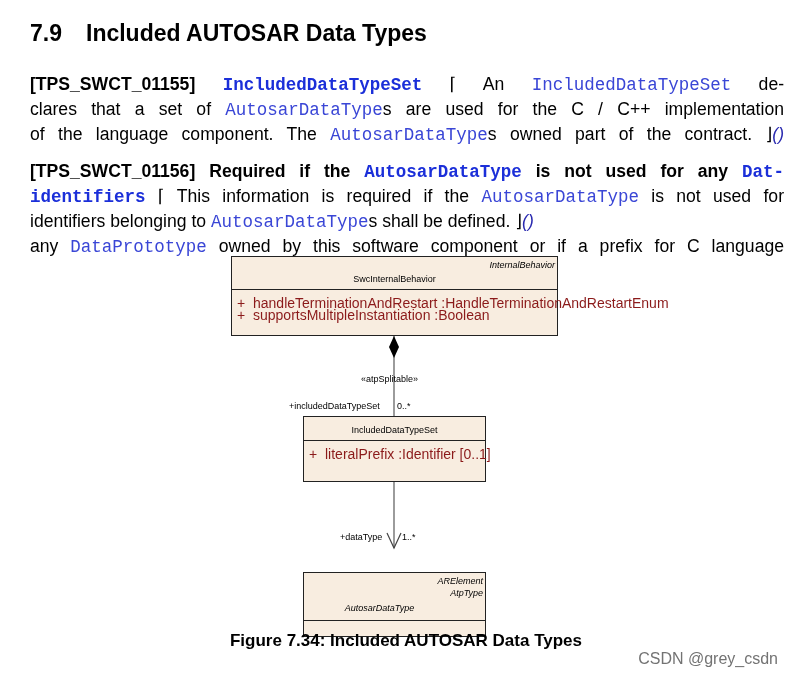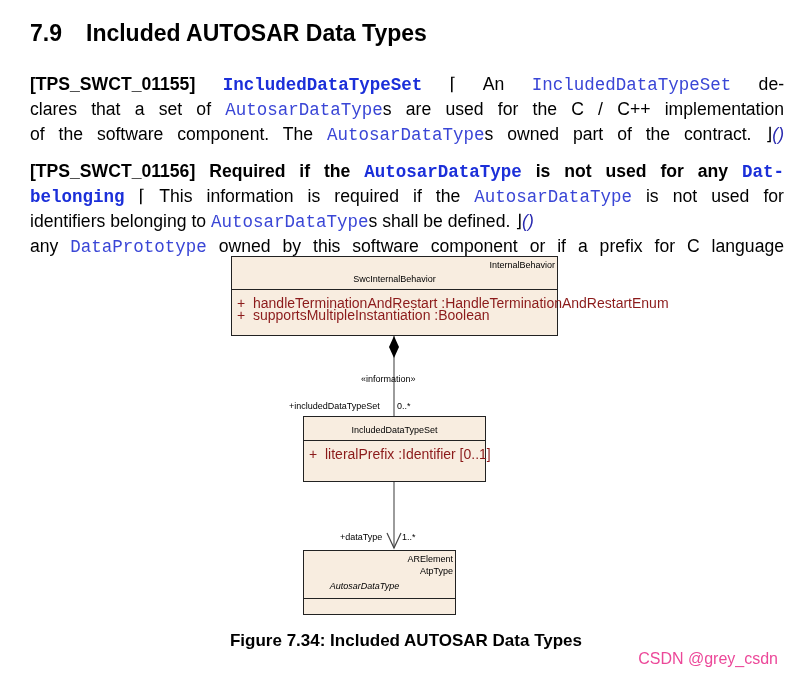--- a/index.html
+++ b/index.html
@@ -16,29 +16,29 @@
   .code-bold { font-family: "Liberation Mono", monospace; color: #1b2fd9; font-weight: bold; font-size: 17.5px; }
   .bracket { font-weight: normal; }
   .trace { font-style: italic; color: #2a2ab0; }
   .line { display: block; text-align-last: justify; white-space: nowrap; }
   .line.last { text-align-last: left; }
 
   
   .diagram { position: absolute; left: 0; top: 0; width: 794px; height: 680px; pointer-events: none; }
   .uml-class { position: absolute; background: #f8ede0; border: 1px solid #222; box-sizing: border-box; pointer-events: auto; font-size: 9px; }
   .uml-class .head { position: relative; border-bottom: 1px solid #222; box-sizing: border-box; }
-  .uml-class .stereo { position: absolute; right: 2px; font-size: 9px; white-space: nowrap; }
+  .uml-class .stereo { position: absolute; right: 2px; font-style: italic; font-size: 9px; white-space: nowrap; }
   .uml-class .cname { position: absolute; left: 0; right: 0; text-align: center; white-space: nowrap; font-size: 9px; }
   .uml-class .attr { position: absolute; left: 5px; color: #8b1a1a; white-space: nowrap; font-size: 14px; }
   .uml-class .attr .plus { display: inline-block; width: 16px; }
   .label { position: absolute; font-size: 9px; white-space: nowrap; pointer-events: auto; }
 
   .caption { position: absolute; left: 0; width: 794px; top: 621px; text-align: center; font-weight: bold; font-size: 17px; margin: 10px; }
   .caption span { position: relative; left: -1px; }
-  .watermark { position: absolute; right: 16px; top: 650px; color: #ec4899; font-size: 16px; white-space: nowrap; margin-left: 46px; }
+  .watermark { position: absolute; right: 16px; top: 650px; color: #737373; font-size: 16px; white-space: nowrap; margin-left: 46px; }
 </style>
 </head>
 <body>
 
 <h2 class="section-title">
   <span class="num">7.9</span><span>Included AUTOSAR Data Types</span>
 </h2>
 
 <div class="para para1">
   <span class="line">
@@ -47,36 +47,36 @@
     <span class="bracket">⌈</span>
     <span>An</span>
     <span class="code">IncludedDataTypeSet</span>
     <span>de-</span>
   </span>
   <span class="line">
     <span>clares that a set of</span>
     <span class="code">AutosarDataType</span><span>s are used for the C / C++ implementation</span>
   </span>
   <span class="line">
-    <span>of the software component. The</span>
+    <span>of the language component. The</span>
     <span class="code">AutosarDataType</span><span>s owned part of the contract.</span>
     <span>⌋</span><span class="trace">()</span>
   </span>
 </div>
 
 <div class="para para2">
   <span class="line">
     <span class="req-id">[TPS_SWCT_01156]</span>
     <span class="bold">Required if the</span>
     <span class="code-bold">AutosarDataType</span>
     <span class="bold">is not used for any</span>
     <span class="code-bold">Dat-</span>
   </span>
   <span class="line">
-    <span class="code-bold">belonging</span>
+    <span class="code-bold">identifiers</span>
     <span class="bracket">⌈</span>
     <span>This information is required if the</span>
     <span class="code">AutosarDataType</span>
     <span>is not used for</span>
   </span>
   <span class="line last">
     <span>identifiers belonging to</span>
     <span class="code">AutosarDataType</span><span>s shall be defined.</span>
     <span>⌋</span><span class="trace">()</span>
   </span>
@@ -105,37 +105,37 @@
       <span class="cname" style="top:17px;">SwcInternalBehavior</span>
     </div>
     <div class="attr" style="top:38px;">
       <span class="plus">+</span><span>handleTerminationAndRestart  :HandleTerminationAndRestartEnum</span>
     </div>
     <div class="attr" style="top:50px;">
       <span class="plus">+</span><span>supportsMultipleInstantiation  :Boolean</span>
     </div>
   </div>
 
-  <span class="label" style="left:361px; top:374px;">«information»</span>
+  <span class="label" style="left:361px; top:374px;">«atpSplitable»</span>
   <span class="label" style="left:289px; top:401px;">+includedDataTypeSet</span>
   <span class="label" style="left:397px; top:401px;">0..*</span>
 
   <div class="uml-class" style="left:303px; top:416px; width:183px; height:66px;">
     <div class="head" style="height:24px;">
       <span class="cname" style="top:8px;">IncludedDataTypeSet</span>
     </div>
     <div class="attr" style="top:29px;">
       <span class="plus">+</span><span>literalPrefix  :Identifier [0..1]</span>
     </div>
   </div>
 
   <span class="label" style="left:340px; top:532px;">+dataType</span>
   <span class="label" style="left:402px; top:532px;">1..*</span>
 
-  <div class="uml-class" style="left:303px; top:550px; width:153px; height:65px;">
+  <div class="uml-class" style="left:303px; top:572px; width:183px; height:65px;">
     <div class="head" style="height:48px;">
       <span class="stereo" style="top:3px;">ARElement</span>
       <span class="stereo" style="top:15px;">AtpType</span>
       <span class="cname" style="top:30px; font-style:italic; left:-30px;">AutosarDataType</span>
     </div>
   </div>
 </div>
 
 <p class="caption"><span>Figure 7.34: Included AUTOSAR Data Types</span></p>
 

